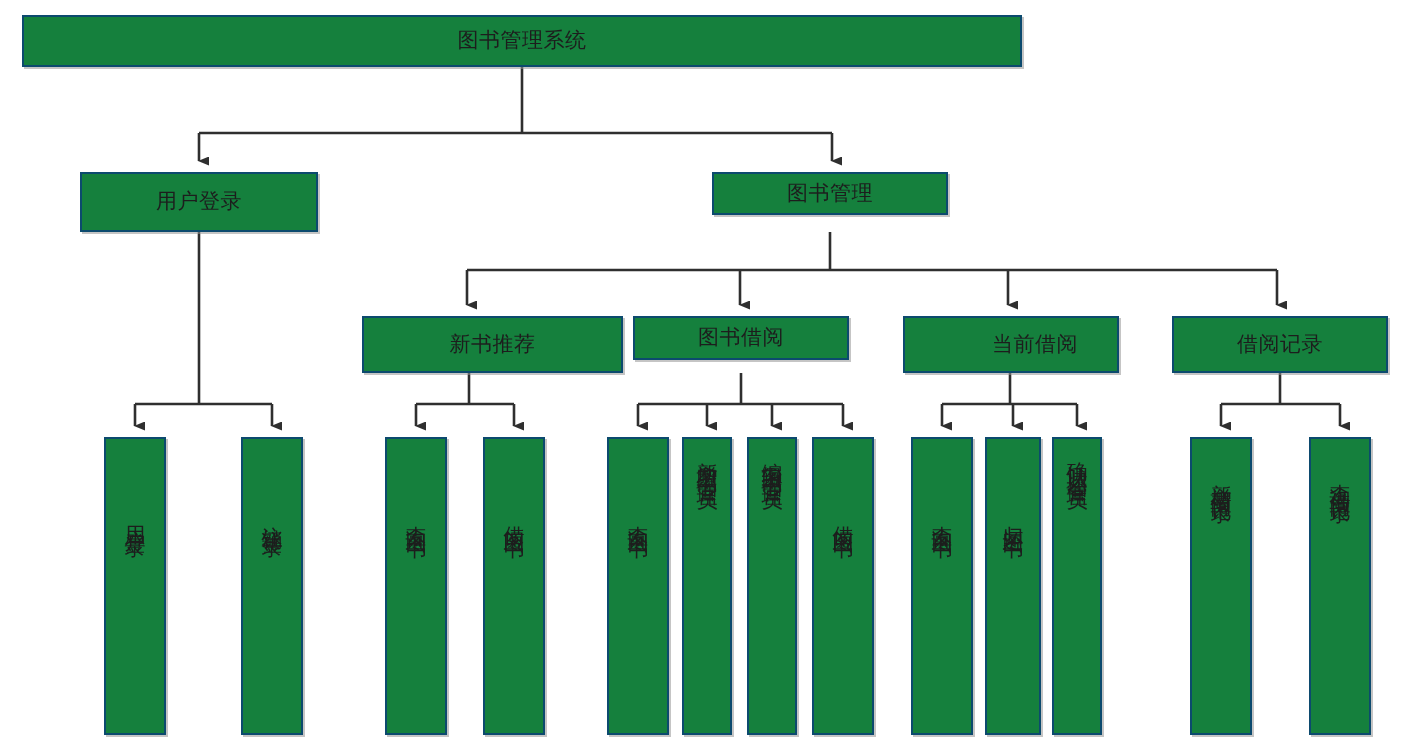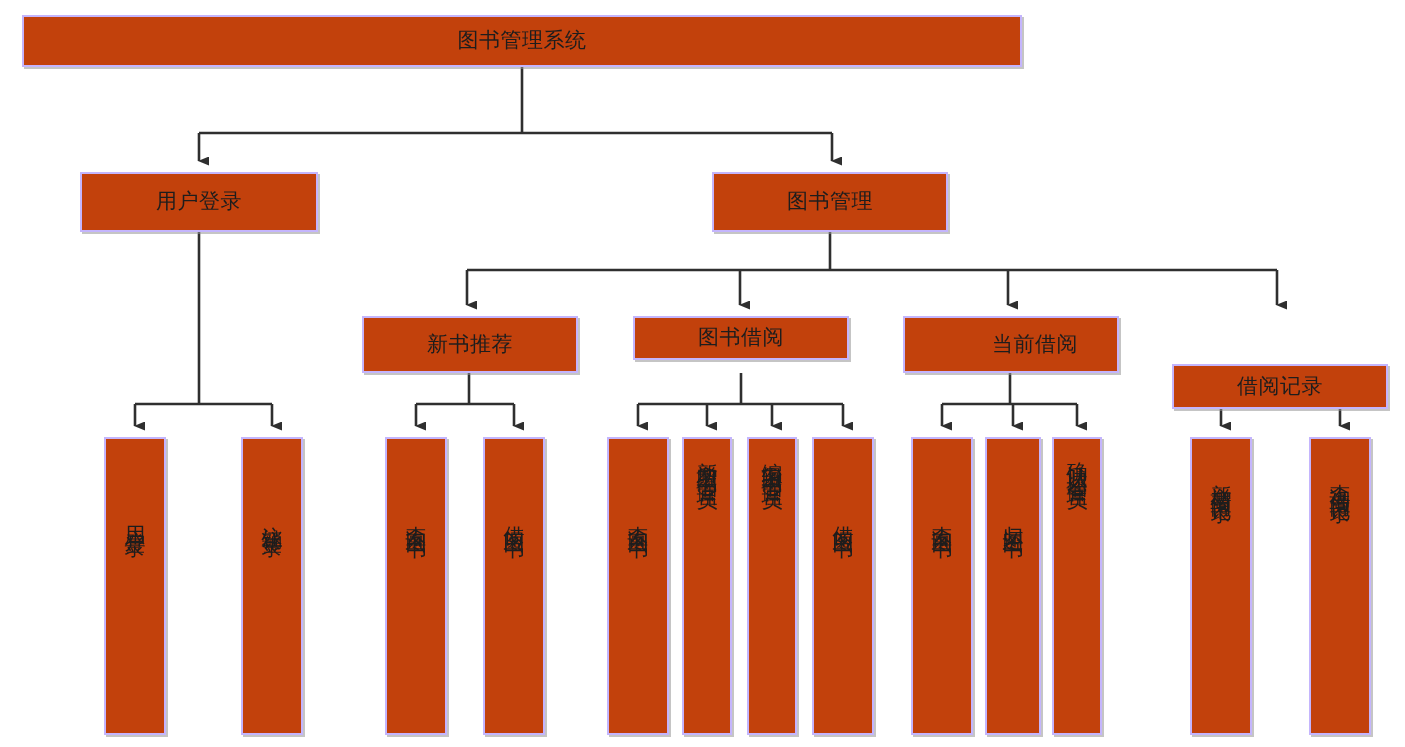--- a/index.html
+++ b/index.html
@@ -25,22 +25,22 @@
     position: absolute;
     left: 0;
     top: 0;
     width: 1405px;
     height: 747px;
     display: block;
   }
   .node-box {
     position: absolute;
     box-sizing: border-box;
-    background: #c2410c;
-    border: 2px solid #c4b5fd;
+    background: #15803d;
+    border: 2px solid #0c4a6e;
     box-shadow: 2px 2px 0 0 rgba(150,150,150,0.55);
     display: flex;
     align-items: center;
     justify-content: center;
     overflow: hidden;
   }
   .node-label-h {
     font-size: 21px;
     color: #1d1d1d;
     line-height: 1.2;
@@ -129,34 +129,34 @@
     </g>
   </svg>
 
   <div class="node-box" style="left:22px; top:15px; width:1000px; height:52px;">
     <span class="node-label-h">图书管理系统</span>
   </div>
 
   <div class="node-box" style="left:80px; top:172px; width:238px; height:60px;">
     <span class="node-label-h">用户登录</span>
   </div>
-  <div class="node-box" style="left:712px; top:172px; width:236px; height:60px;">
+  <div class="node-box" style="left:712px; top:172px; width:236px; height:43px;">
     <span class="node-label-h">图书管理</span>
   </div>
 
-  <div class="node-box" style="left:362px; top:316px; width:216px; height:57px;">
+  <div class="node-box" style="left:362px; top:316px; width:261px; height:57px;">
     <span class="node-label-h">新书推荐</span>
   </div>
   <div class="node-box" style="left:633px; top:316px; width:216px; height:44px;">
     <span class="node-label-h">图书借阅</span>
   </div>
   <div class="node-box" style="left:903px; top:316px; width:216px; height:57px;padding-left:48px;">
     <span class="node-label-h">当前借阅</span>
   </div>
-  <div class="node-box" style="left:1172px; top:316px; width:216px; height:45px;margin-top:48px;">
+  <div class="node-box" style="left:1172px; top:316px; width:216px; height:57px;">
     <span class="node-label-h">借阅记录</span>
   </div>
 
   <div class="node-box leaf" style="left:104px; top:437px; width:62px; height:298px; padding-top:70px;">
     <span class="node-label-v">用户登录</span>
   </div>
   <div class="node-box leaf" style="left:241px; top:437px; width:62px; height:298px; padding-top:70px;">
     <span class="node-label-v">注销登录</span>
   </div>
 

